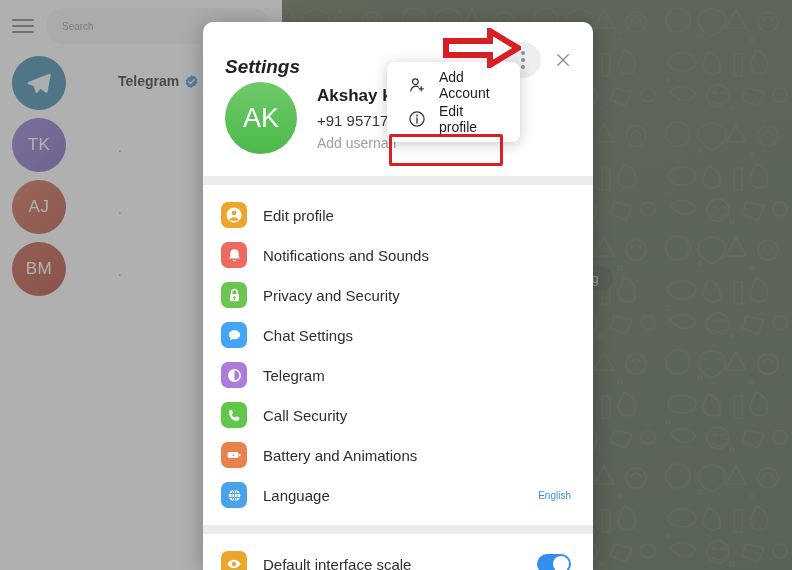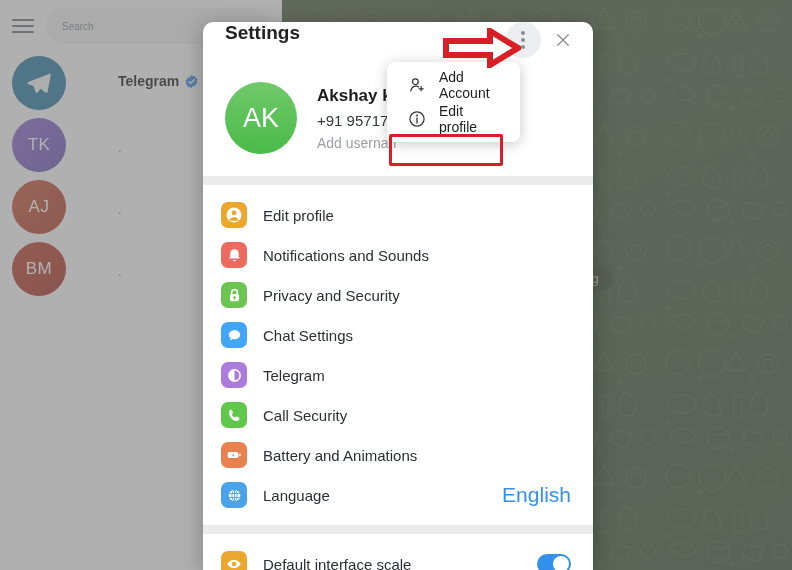--- a/index.html
+++ b/index.html
@@ -94,22 +94,23 @@
   .dialog {
     position: absolute; left: 203px; top: 22px;
     width: 390px; height: 548px;
     background: #fff;
     border-radius: 10px 10px 0 0;
     overflow: hidden;
     box-shadow: 0 4px 22px rgba(0,0,0,0.28);
   }
   .dlg-header {
     position: relative; height: 56px;
-    display: flex; align-items: flex-start;
+    display: flex; align-items: flex-end;
     padding: 0 12px 0 22px;
+    font-style: italic;
   }
   .dlg-title {
     font-size: 19px; font-weight: bold; color: #222;
     flex: 1 1 auto;
   }
   .hdr-btn {
     width: 36px; height: 36px; border-radius: 50%;
     display: flex; align-items: center; justify-content: center;
     cursor: pointer; flex: 0 0 auto;
     margin-left: 4px;
@@ -144,21 +145,21 @@
     display: flex; align-items: center;
     height: 40px; padding: 0 22px 0 18px;
     gap: 16px; cursor: pointer;
   }
   .s-icon {
     width: 26px; height: 26px; border-radius: 7px;
     flex: 0 0 auto;
     display: flex; align-items: center; justify-content: center;
   }
   .s-label { font-size: 15px; color: #2b2f33; flex: 1 1 auto; }
-  .s-value { font-size: 21px; color: #3390ec; text-align: center; }
+  .s-value { font-size: 10px; color: #3390ec; text-align: center; }
   .list-top { padding-top: 10px; }
   .list-bottom { padding-top: 10px; }
 
   .toggle {
     width: 34px; height: 20px; border-radius: 10px;
     background: #3390ec; position: relative; flex: 0 0 auto;
     cursor: pointer;
   }
   .toggle .knob {
     position: absolute; right: 2px; top: 2px;

